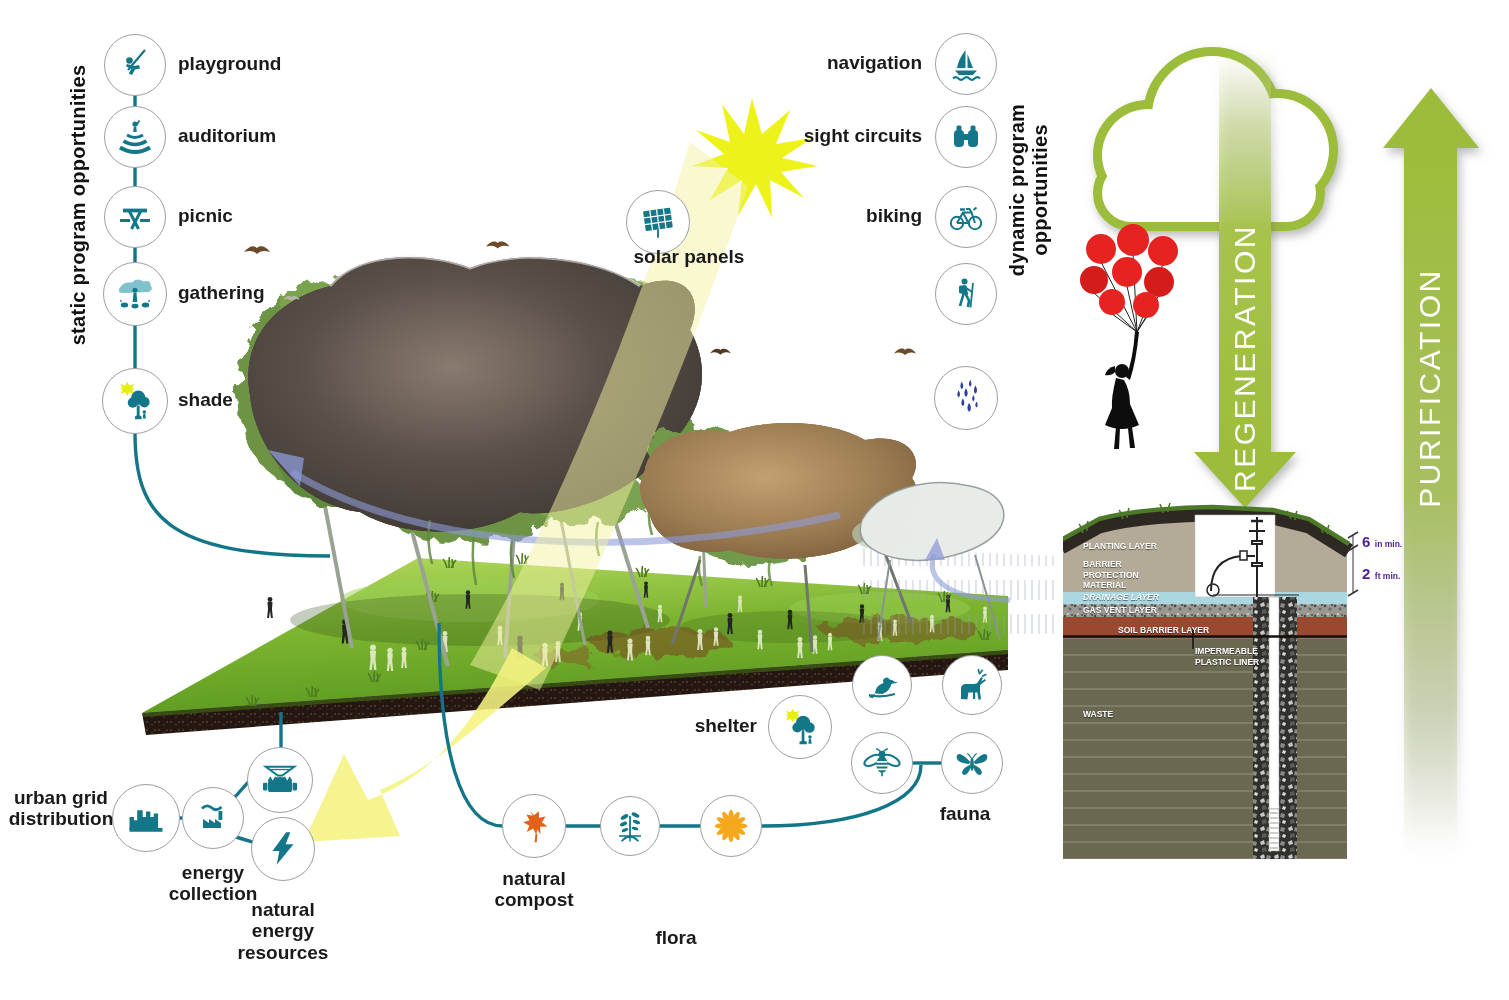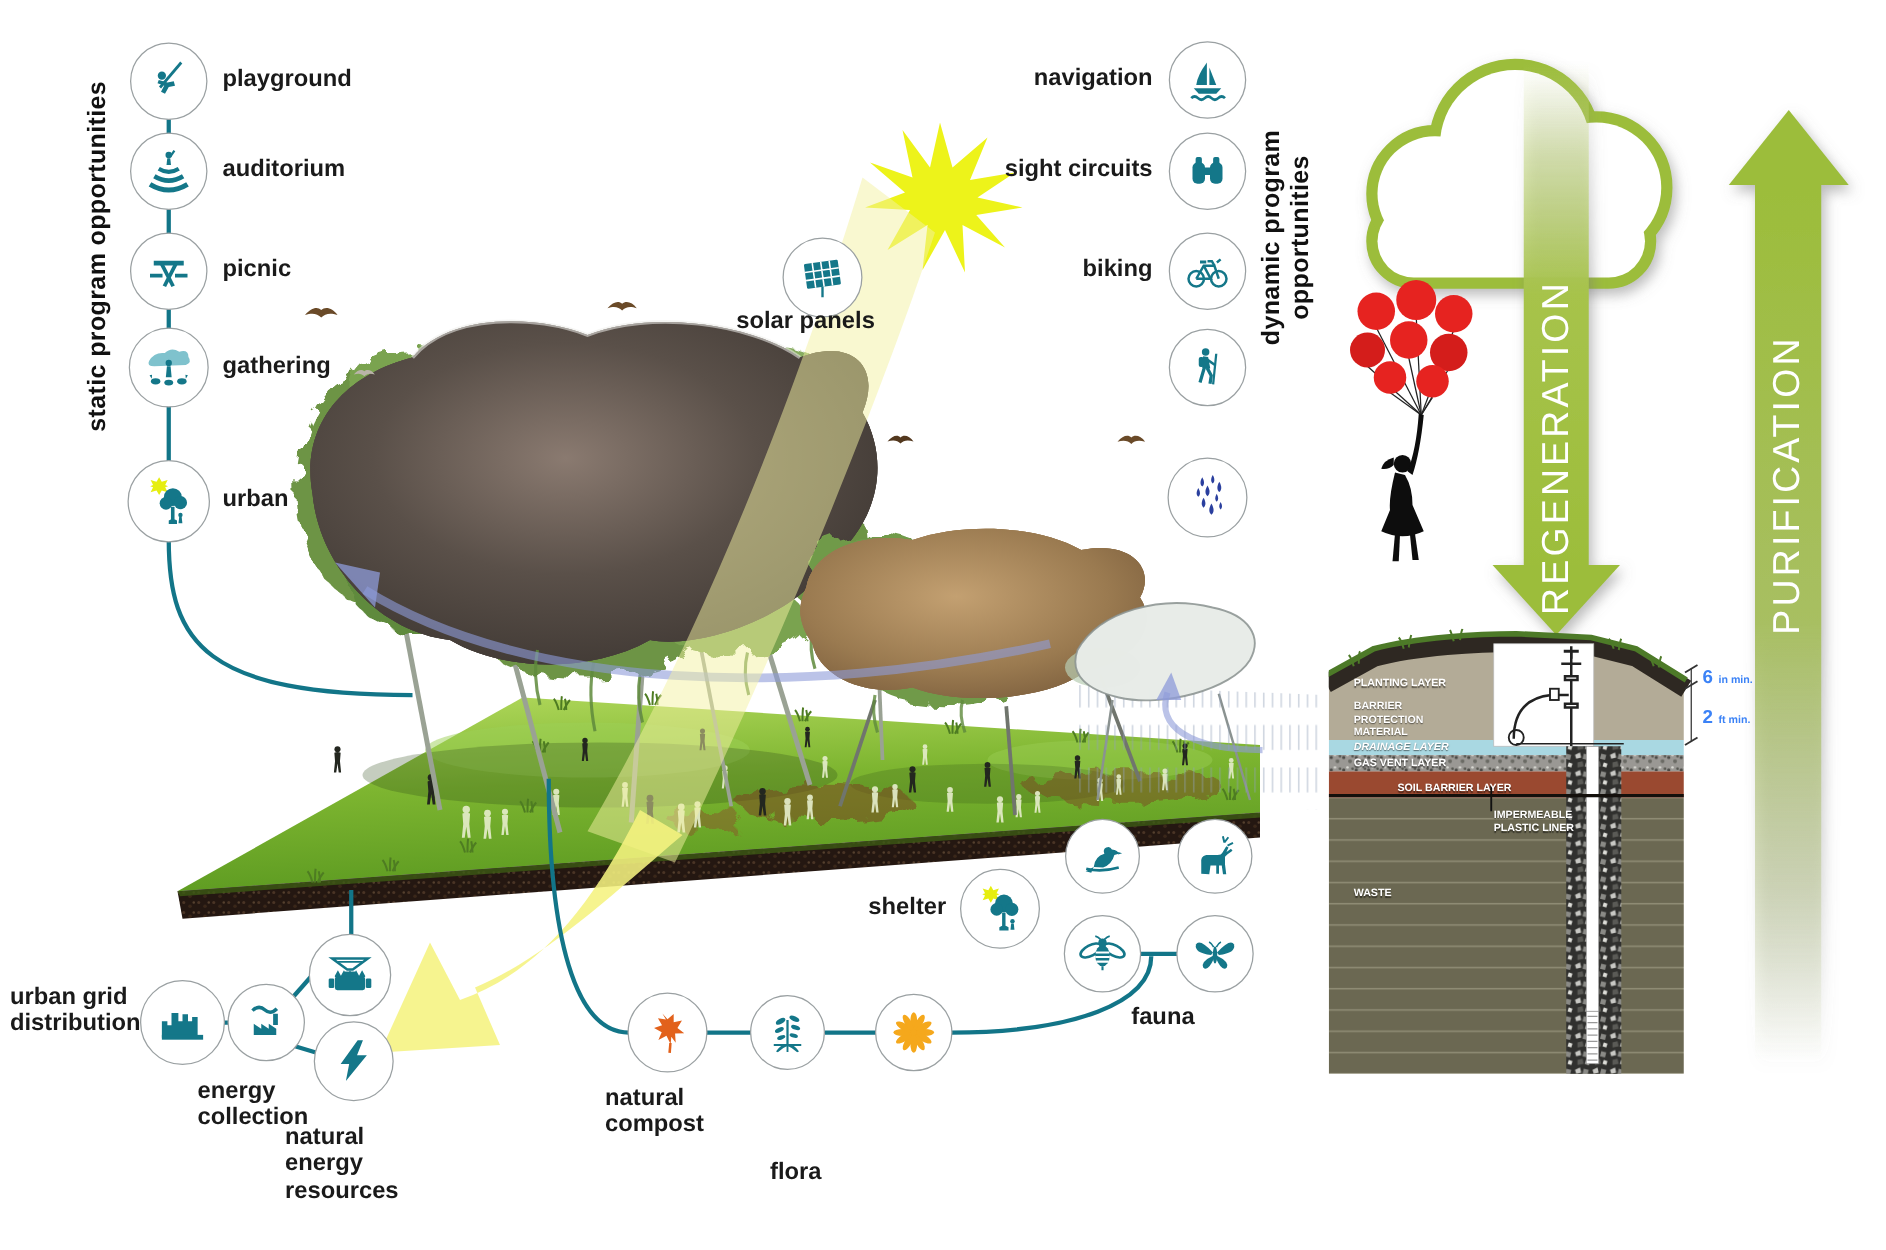--- a/index.html
+++ b/index.html
@@ -3,31 +3,31 @@
 <meta charset="utf-8">
 <style>
   html,body{margin:0;padding:0;background:#fff;}
   #canvas{position:relative;width:1509px;height:1000px;background:#fff;overflow:hidden;
           font-family:"Liberation Sans",sans-serif;}
   #scene{position:absolute;left:0;top:0;z-index:1;}
   .node{position:absolute;background:#fff;border:1.6px solid #9aa0a2;border-radius:50%;
         box-sizing:border-box;display:flex;align-items:center;justify-content:center;z-index:3;}
   .node svg{display:block;}
   .lbl{position:absolute;font-size:19px;font-weight:700;color:#1a1a1a;line-height:1.12;z-index:4;}
-  .ctr{}
+  .ctr{text-align:center;}
   .rgt{text-align:right;}
   .vtitle{position:absolute;font-size:20px;font-weight:700;color:#111;width:300px;height:30px;
           text-align:center;transform:rotate(-90deg);z-index:4;letter-spacing:.3px;}
   .flowtxt{position:absolute;width:320px;height:56px;display:flex;align-items:center;justify-content:center;
            color:#fff;font-size:30px;font-weight:400;letter-spacing:2.5px;transform:rotate(-90deg);z-index:4;}
   #xsec{position:absolute;left:1063px;top:503px;width:460px;height:366px;z-index:3;}
   #xsec svg{position:absolute;left:0;top:0;}
   .xlbl{position:absolute;color:#fff;font-size:8.5px;font-weight:700;line-height:1.25;
         text-shadow:0 1px 1px rgba(0,0,0,.55);z-index:2;}
-  .dim{position:absolute;color:#3b82f6;white-space:nowrap;z-index:2;}
+  .dim{position:absolute;color:#4c1d95;white-space:nowrap;z-index:2;}
   .dim .v{font-size:15px;font-weight:700;}
   .dim .u{font-size:8.5px;font-weight:700;}
 </style>
 </head>
 <body>
 
 <div id="canvas">
 
 <svg id="scene" width="1509" height="1000" viewBox="0 0 1509 1000">
   <defs>
@@ -392,21 +392,21 @@
       <circle cx="23" cy="17" r="6.5"></circle>
           <circle cx="28.5" cy="21" r="4.8"></circle>
           <circle cx="18" cy="21.5" r="4.6"></circle>
       <rect x="21.6" y="24" width="2.6" height="10"></rect>
       <path d="M20,34 q3,-2 6,0 l0,2.5 h-6 z"></path>
       <circle cx="28.5" cy="30" r="1.6"></circle>
           <path d="M27.6,31.5 h1.8 l.5,4.5 h-2.8 z"></path>
     </g>
   </svg>
 </div>
-<div class="lbl" style="left:178px;top:389px;">urban</div>
+<div class="lbl" style="left:178px;top:389px;">shade</div>
 
 <div class="vtitle" style="left:871px;top:175px;">dynamic program opportunities</div>
 
 <div class="node" style="left:935px;top:33px;width:62px;height:62px;">
   <svg width="40" height="40" viewBox="0 0 40 40">
     <g fill="#147789">
       <path d="M19.5,6 Q12,16 11,24 L19.5,24 Z"></path>
       <path d="M21.5,10 L27,24 H21.5 Z"></path>
       <path d="M9,26.5 H31 L27,31 H13 Z"></path>
     </g>

